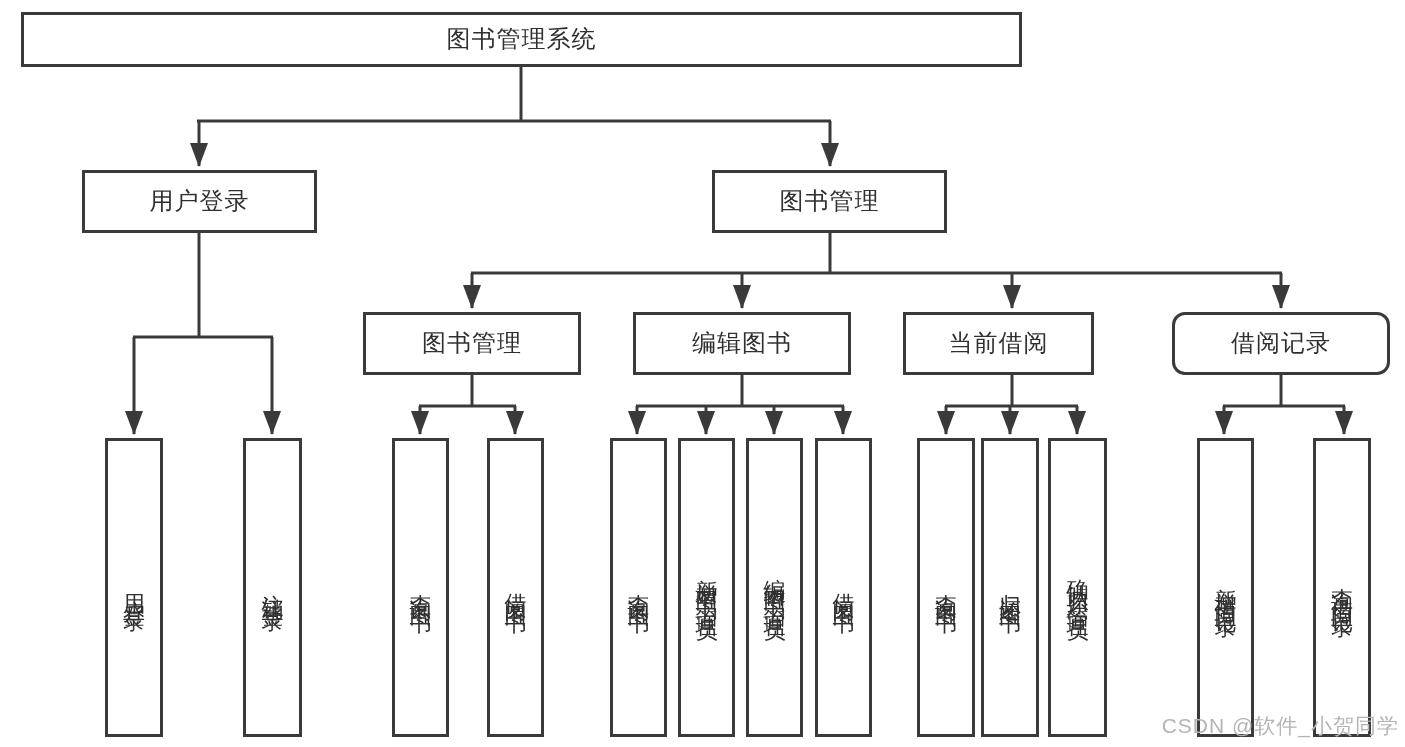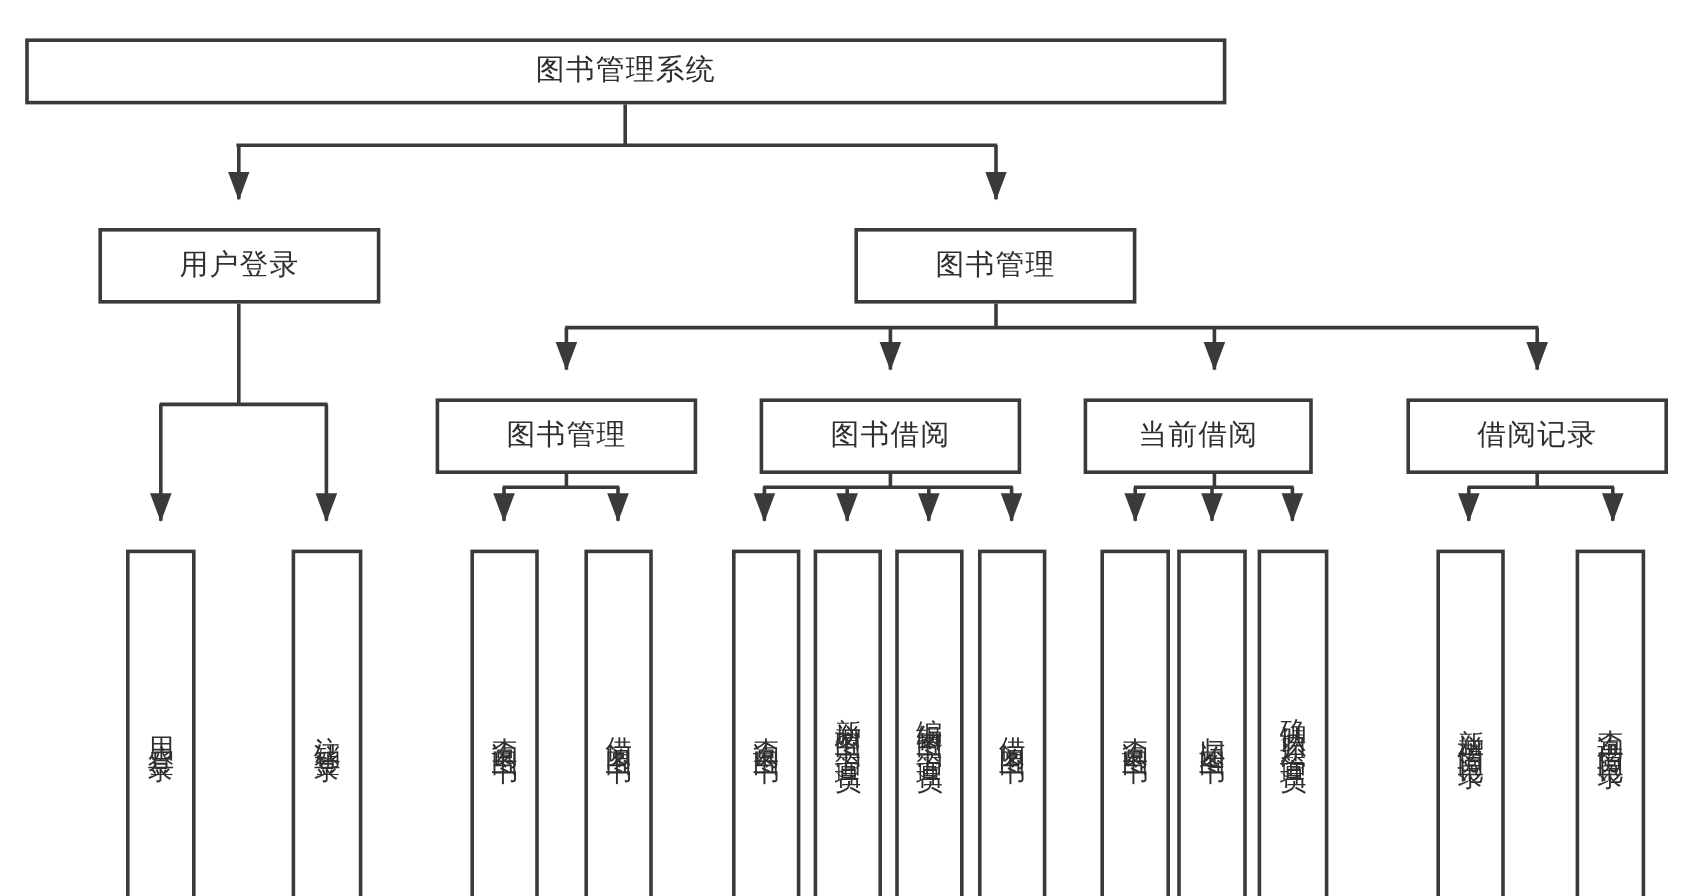--- a/index.html
+++ b/index.html
@@ -29,21 +29,20 @@
     position: absolute;
     box-sizing: border-box;
     background: #ffffff;
     border: 3px solid var(--line, #3a3a3a);
     color: var(--text, #2f2f2f);
     display: flex;
     align-items: center;
     justify-content: center;
     text-align: center;
     line-height: 1.1;
-    margin-top: 20px;
   }
   .node.h { font-size: 24px; letter-spacing: 1px; }
   .node.v {
     writing-mode: vertical-rl;
     font-size: 22px;
     letter-spacing: 6px;
     padding: 10px 0;
   }
   .watermark {
     position: absolute;
@@ -109,35 +108,36 @@
       <line x1="1344" y1="406" x2="1344" y2="434" marker-end="url(#arw)"></line>
     </g>
   </svg>
 
   <div class="node h" style="left:21px; top:12px; width:1001px; height:55px;">图书管理系统</div>
 
   <div class="node h" style="left:82px; top:170px; width:235px; height:63px;">用户登录</div>
   <div class="node h" style="left:712px; top:170px; width:235px; height:63px;">图书管理</div>
 
   <div class="node h" style="left:363px; top:312px; width:218px; height:63px;">图书管理</div>
-  <div class="node h" style="left:633px; top:312px; width:218px; height:63px;">图书借阅</div>
+  <div class="node h" style="left:633px; top:312px; width:218px; height:63px;">编辑图书</div>
   <div class="node h" style="left:903px; top:312px; width:191px; height:63px;">当前借阅</div>
-  <div class="node h" style="left:1172px; top:312px; width:218px; height:63px;">借阅记录</div>
+  <div class="node h" style="left:1172px; top:312px; width:218px; height:63px;border-radius:13px;">借阅记录</div>
 
   <div class="node v" style="left:105px; top:438px; width:58px; height:299px;">用户登录</div>
   <div class="node v" style="left:243px; top:438px; width:59px; height:299px;">注销登录</div>
 
   <div class="node v" style="left:392px; top:438px; width:57px; height:299px;">查询图书</div>
   <div class="node v" style="left:487px; top:438px; width:57px; height:299px;">借阅图书</div>
 
   <div class="node v" style="left:610px; top:438px; width:57px; height:299px;">查询图书</div>
   <div class="node v" style="left:678px; top:438px; width:57px; height:299px;">新增图书（管理员）</div>
   <div class="node v" style="left:746px; top:438px; width:57px; height:299px;">编辑图书（管理员）</div>
   <div class="node v" style="left:815px; top:438px; width:57px; height:299px;">借阅图书</div>
 
   <div class="node v" style="left:917px; top:438px; width:58px; height:299px;">查询图书</div>
   <div class="node v" style="left:981px; top:438px; width:58px; height:299px;">归还图书</div>
   <div class="node v" style="left:1048px; top:438px; width:59px; height:299px;">确认归还（管理员）</div>
 
   <div class="node v" style="left:1197px; top:438px; width:57px; height:299px;">新增借阅记录</div>
   <div class="node v" style="left:1313px; top:438px; width:58px; height:299px;">查询借阅记录</div>
 
+  <div class="watermark">CSDN @软件_小贺同学</div>
 </div>
 
 </body></html>

